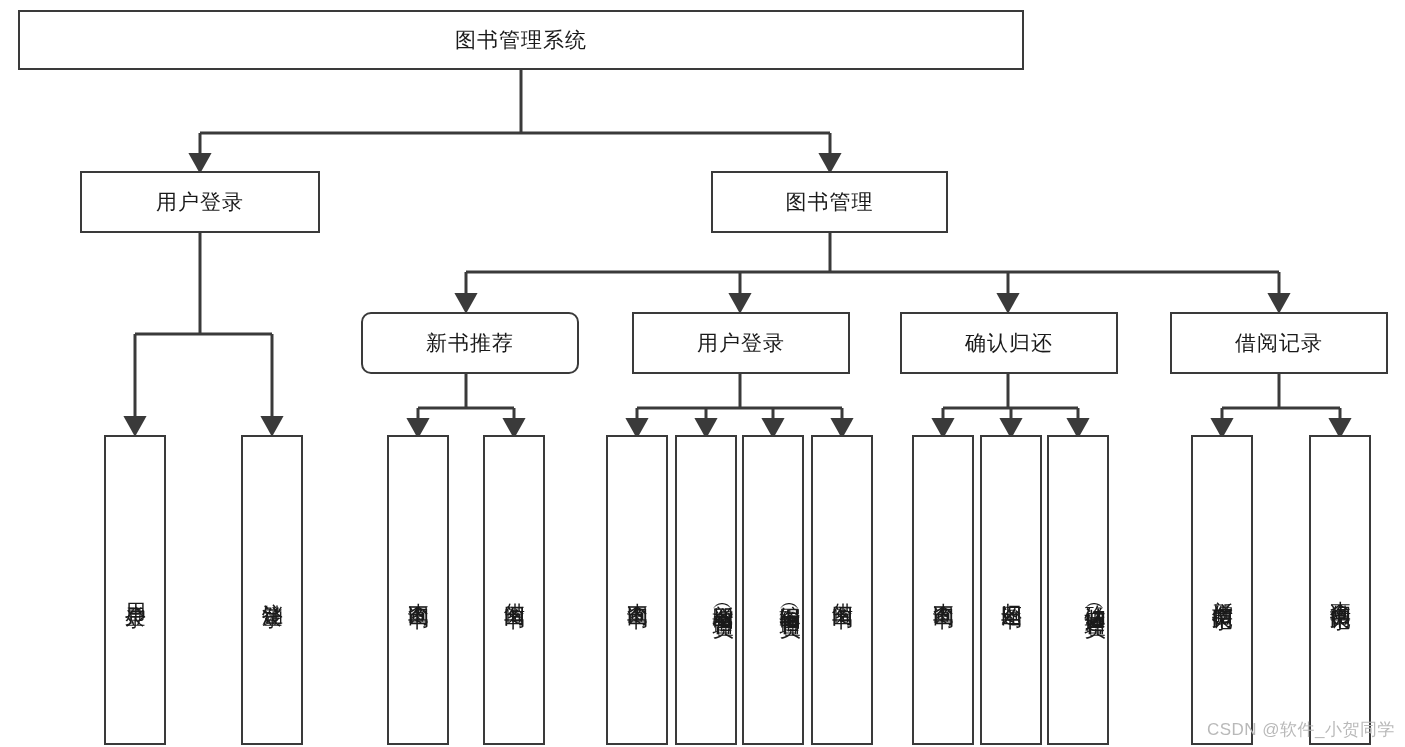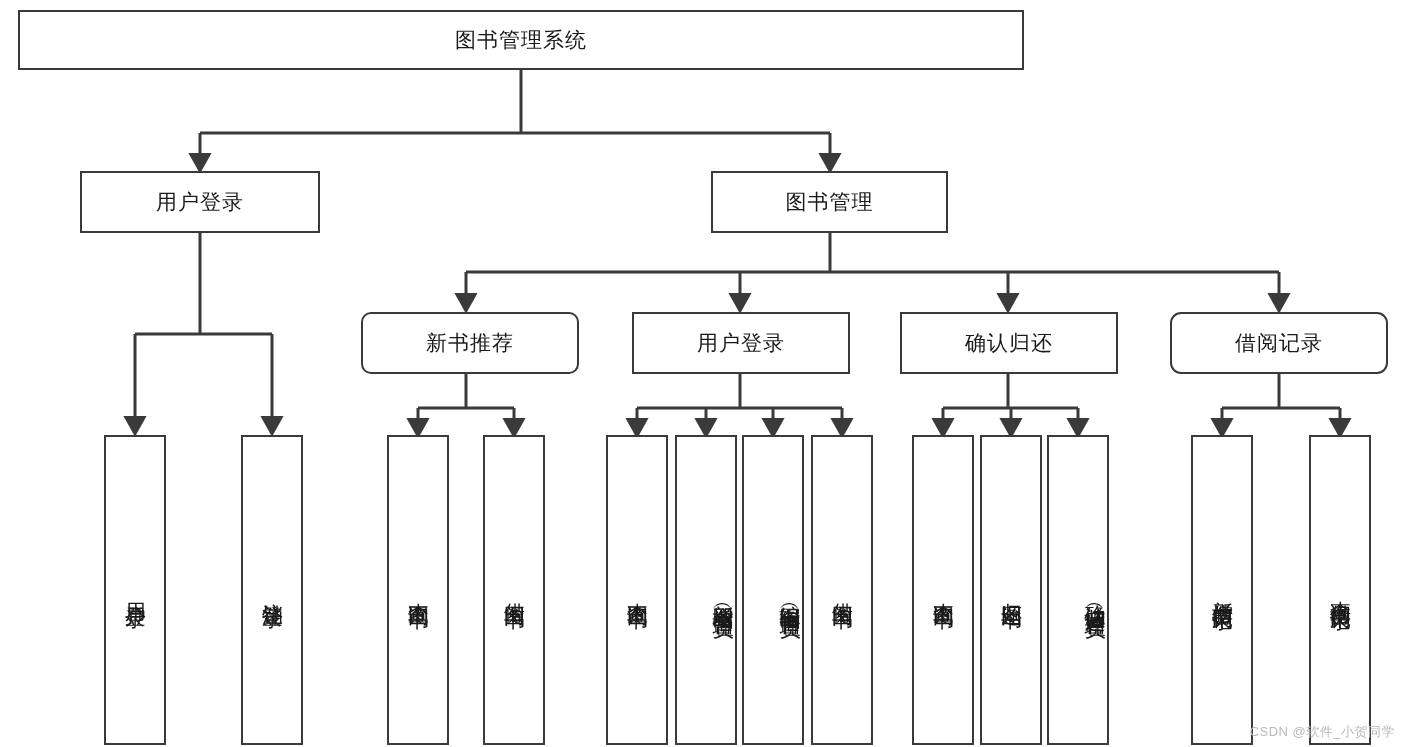--- a/index.html
+++ b/index.html
@@ -53,21 +53,21 @@
     padding-top: 14px;
   }
   .node-v.center-v {
     align-items: center;
     padding-top: 0;
   }
   #watermark {
     position: absolute;
     right: 10px;
     bottom: 6px;
-    font-size: 13px;
+    font-size: 17px;
     color: #b9b9b9;
     white-space: nowrap;
     letter-spacing: 0.5px;
   }
 </style>
 </head>
 <body>
 
 <div id="diagram-root">
 
@@ -122,21 +122,21 @@
   </svg>
 
   <div class="node node-h" style="left:18px; top:10px; width:1006px; height:60px;">图书管理系统</div>
 
   <div class="node node-h" style="left:80px; top:171px; width:240px; height:62px;">用户登录</div>
   <div class="node node-h" style="left:711px; top:171px; width:237px; height:62px;text-align:center;">图书管理</div>
 
   <div class="node node-h" style="left:361px; top:312px; width:218px; height:62px;border-radius:10px;">新书推荐</div>
   <div class="node node-h" style="left:632px; top:312px; width:218px; height:62px;">用户登录</div>
   <div class="node node-h" style="left:900px; top:312px; width:218px; height:62px;">确认归还</div>
-  <div class="node node-h" style="left:1170px; top:312px; width:218px; height:62px;border-radius:11px;">借阅记录</div>
+  <div class="node node-h" style="left:1170px; top:312px; width:218px; height:62px;">借阅记录</div>
 
   <div class="node node-v center-v" style="left:104px; top:435px; width:62px; height:310px;">用户登录</div>
   <div class="node node-v center-v" style="left:241px; top:435px; width:62px; height:310px;">注销登录</div>
 
   <div class="node node-v center-v" style="left:387px; top:435px; width:62px; height:310px;">查询图书</div>
   <div class="node node-v center-v" style="left:483px; top:435px; width:62px; height:310px;">借阅图书</div>
 
   <div class="node node-v center-v" style="left:606px; top:435px; width:62px; height:310px;">查询图书</div>
   <div class="node node-v" style="left:675px; top:435px; width:62px; height:310px;">新增图书（管理员）</div>
   <div class="node node-v" style="left:742px; top:435px; width:62px; height:310px;">编辑图书（管理员）</div>

